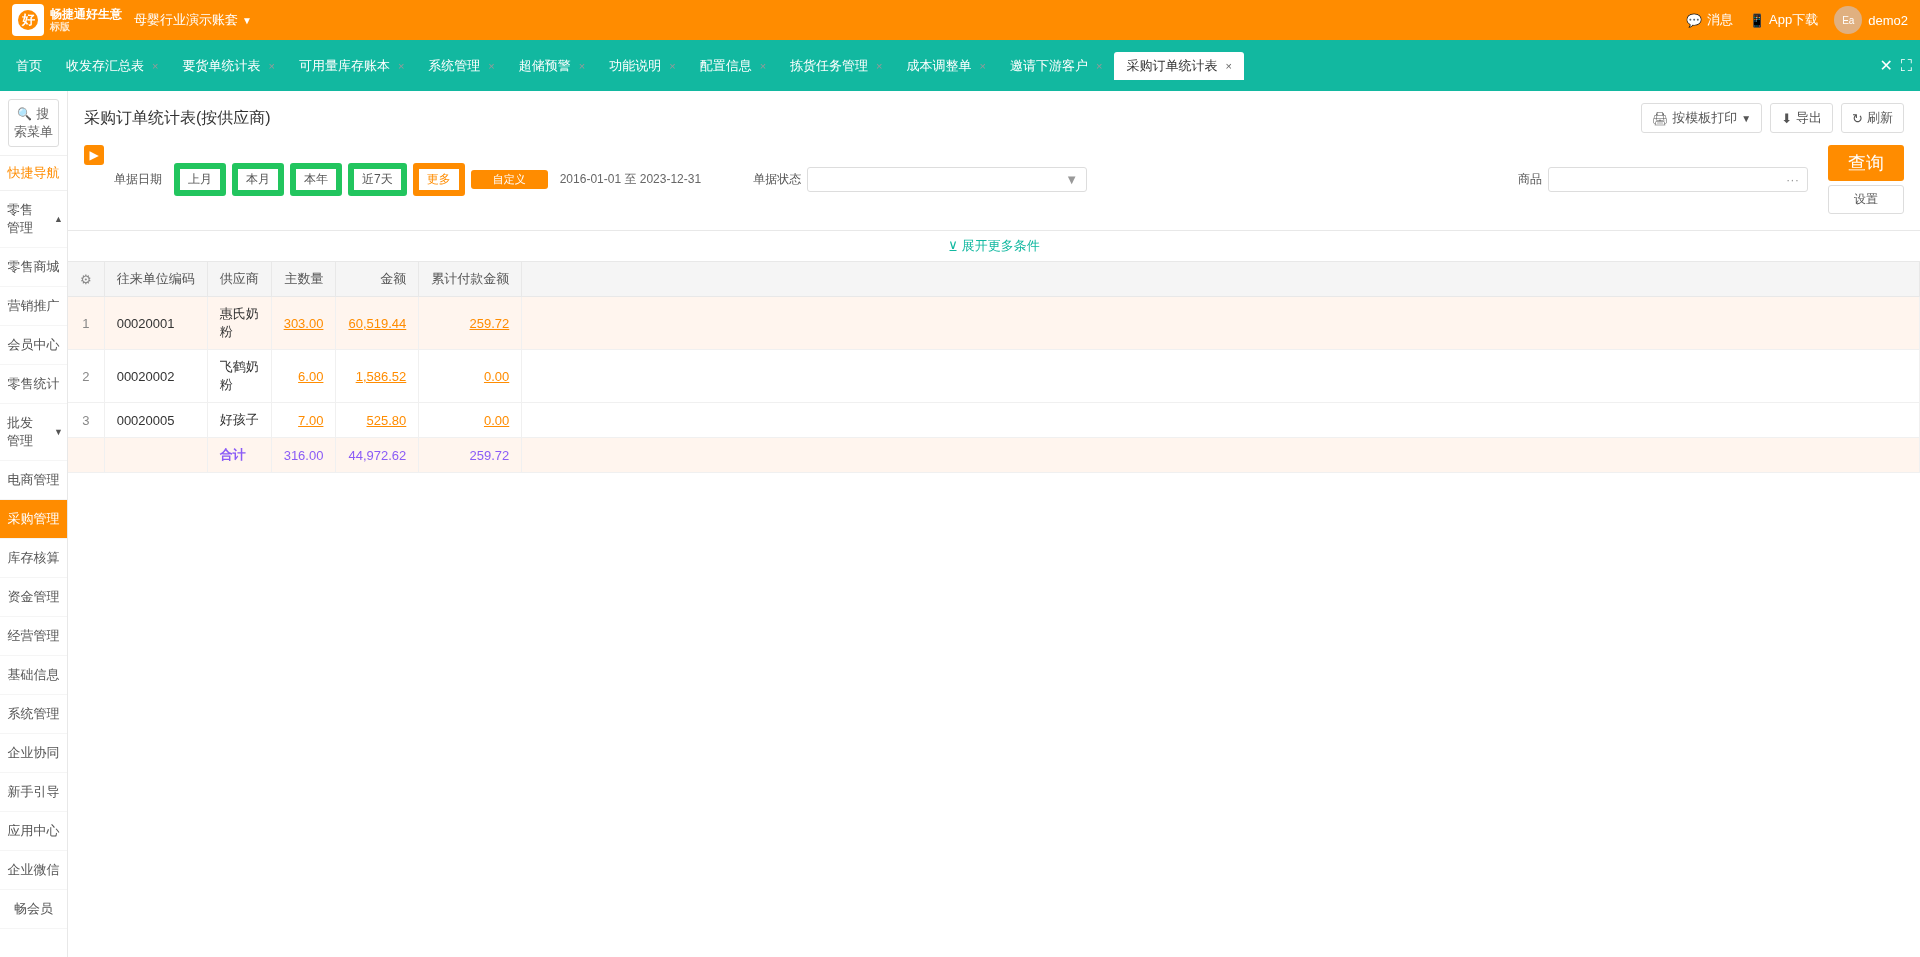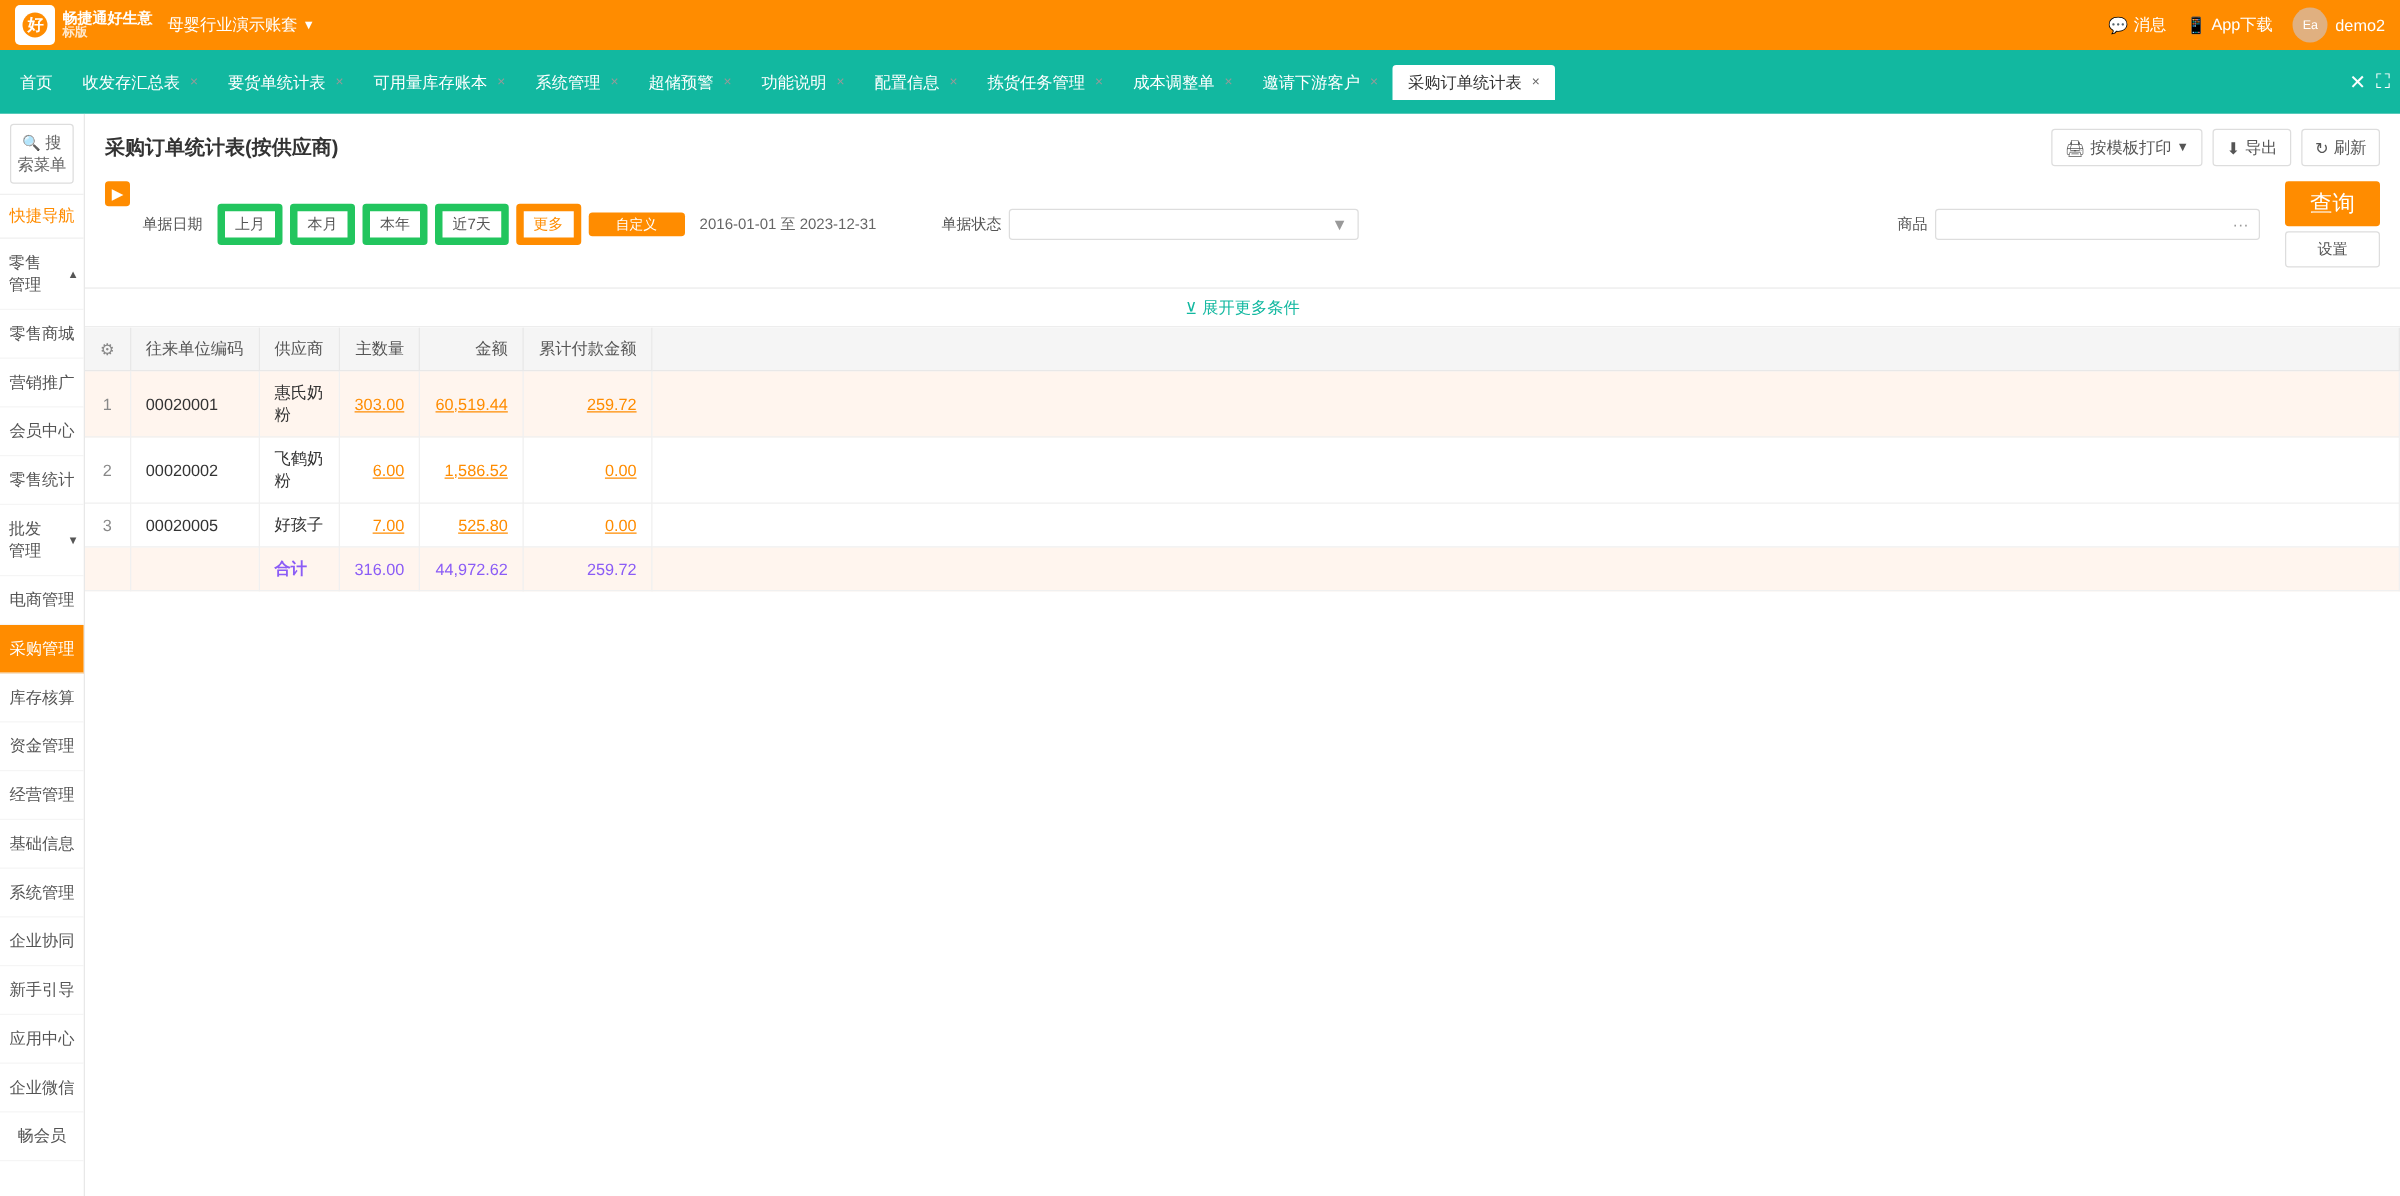--- a/index.html
+++ b/index.html
@@ -62,21 +62,21 @@
 
     
     .content { flex: 1; display: flex; flex-direction: column; overflow: hidden; background: #f5f5f5; }
 
     
     .page-header {
       background: white; padding: 12px 16px 0 16px;
       border-bottom: 1px solid #e8e8e8; flex-shrink: 0;
     }
     .page-title-row { display: flex; align-items: center; justify-content: space-between; margin-bottom: 12px; }
-    .page-title { font-size: 16px; font-weight: bold; color: #333; }
+    .page-title { font-size: 16px; font-weight: normal; color: #333; }
     .header-actions { display: flex; align-items: center; gap: 8px; }
     .btn-template { display: flex; align-items: center; gap: 4px; padding: 5px 10px; border: 1px solid #ddd; border-radius: 3px; cursor: pointer; background: white; color: #555; font-size: 12px; }
     .btn-export { display: flex; align-items: center; gap: 4px; padding: 5px 10px; border: 1px solid #ddd; border-radius: 3px; cursor: pointer; background: white; color: #555; font-size: 12px; }
     .btn-refresh { display: flex; align-items: center; gap: 4px; padding: 5px 10px; border: 1px solid #ddd; border-radius: 3px; cursor: pointer; background: white; color: #555; font-size: 12px; }
     .filter-row { display: flex; align-items: center; gap: 12px; margin-bottom: 8px; }
     .filter-label { color: #555; font-size: 12px; white-space: nowrap; }
     .date-shortcuts { display: flex; align-items: center; gap: 6px; }
     .date-shortcut { padding: 2px 8px; border: 6px solid #22c55e; border-radius: 3px; cursor: pointer; font-size: 12px; color: #555; background: white; }
     .date-shortcut.more { color: #ff8c00; border-color: #ff8c00; }
     .date-custom-badge { background: #ff8c00; color: white; padding: 2px 22px; border-radius: 3px; font-size: 11px; }

